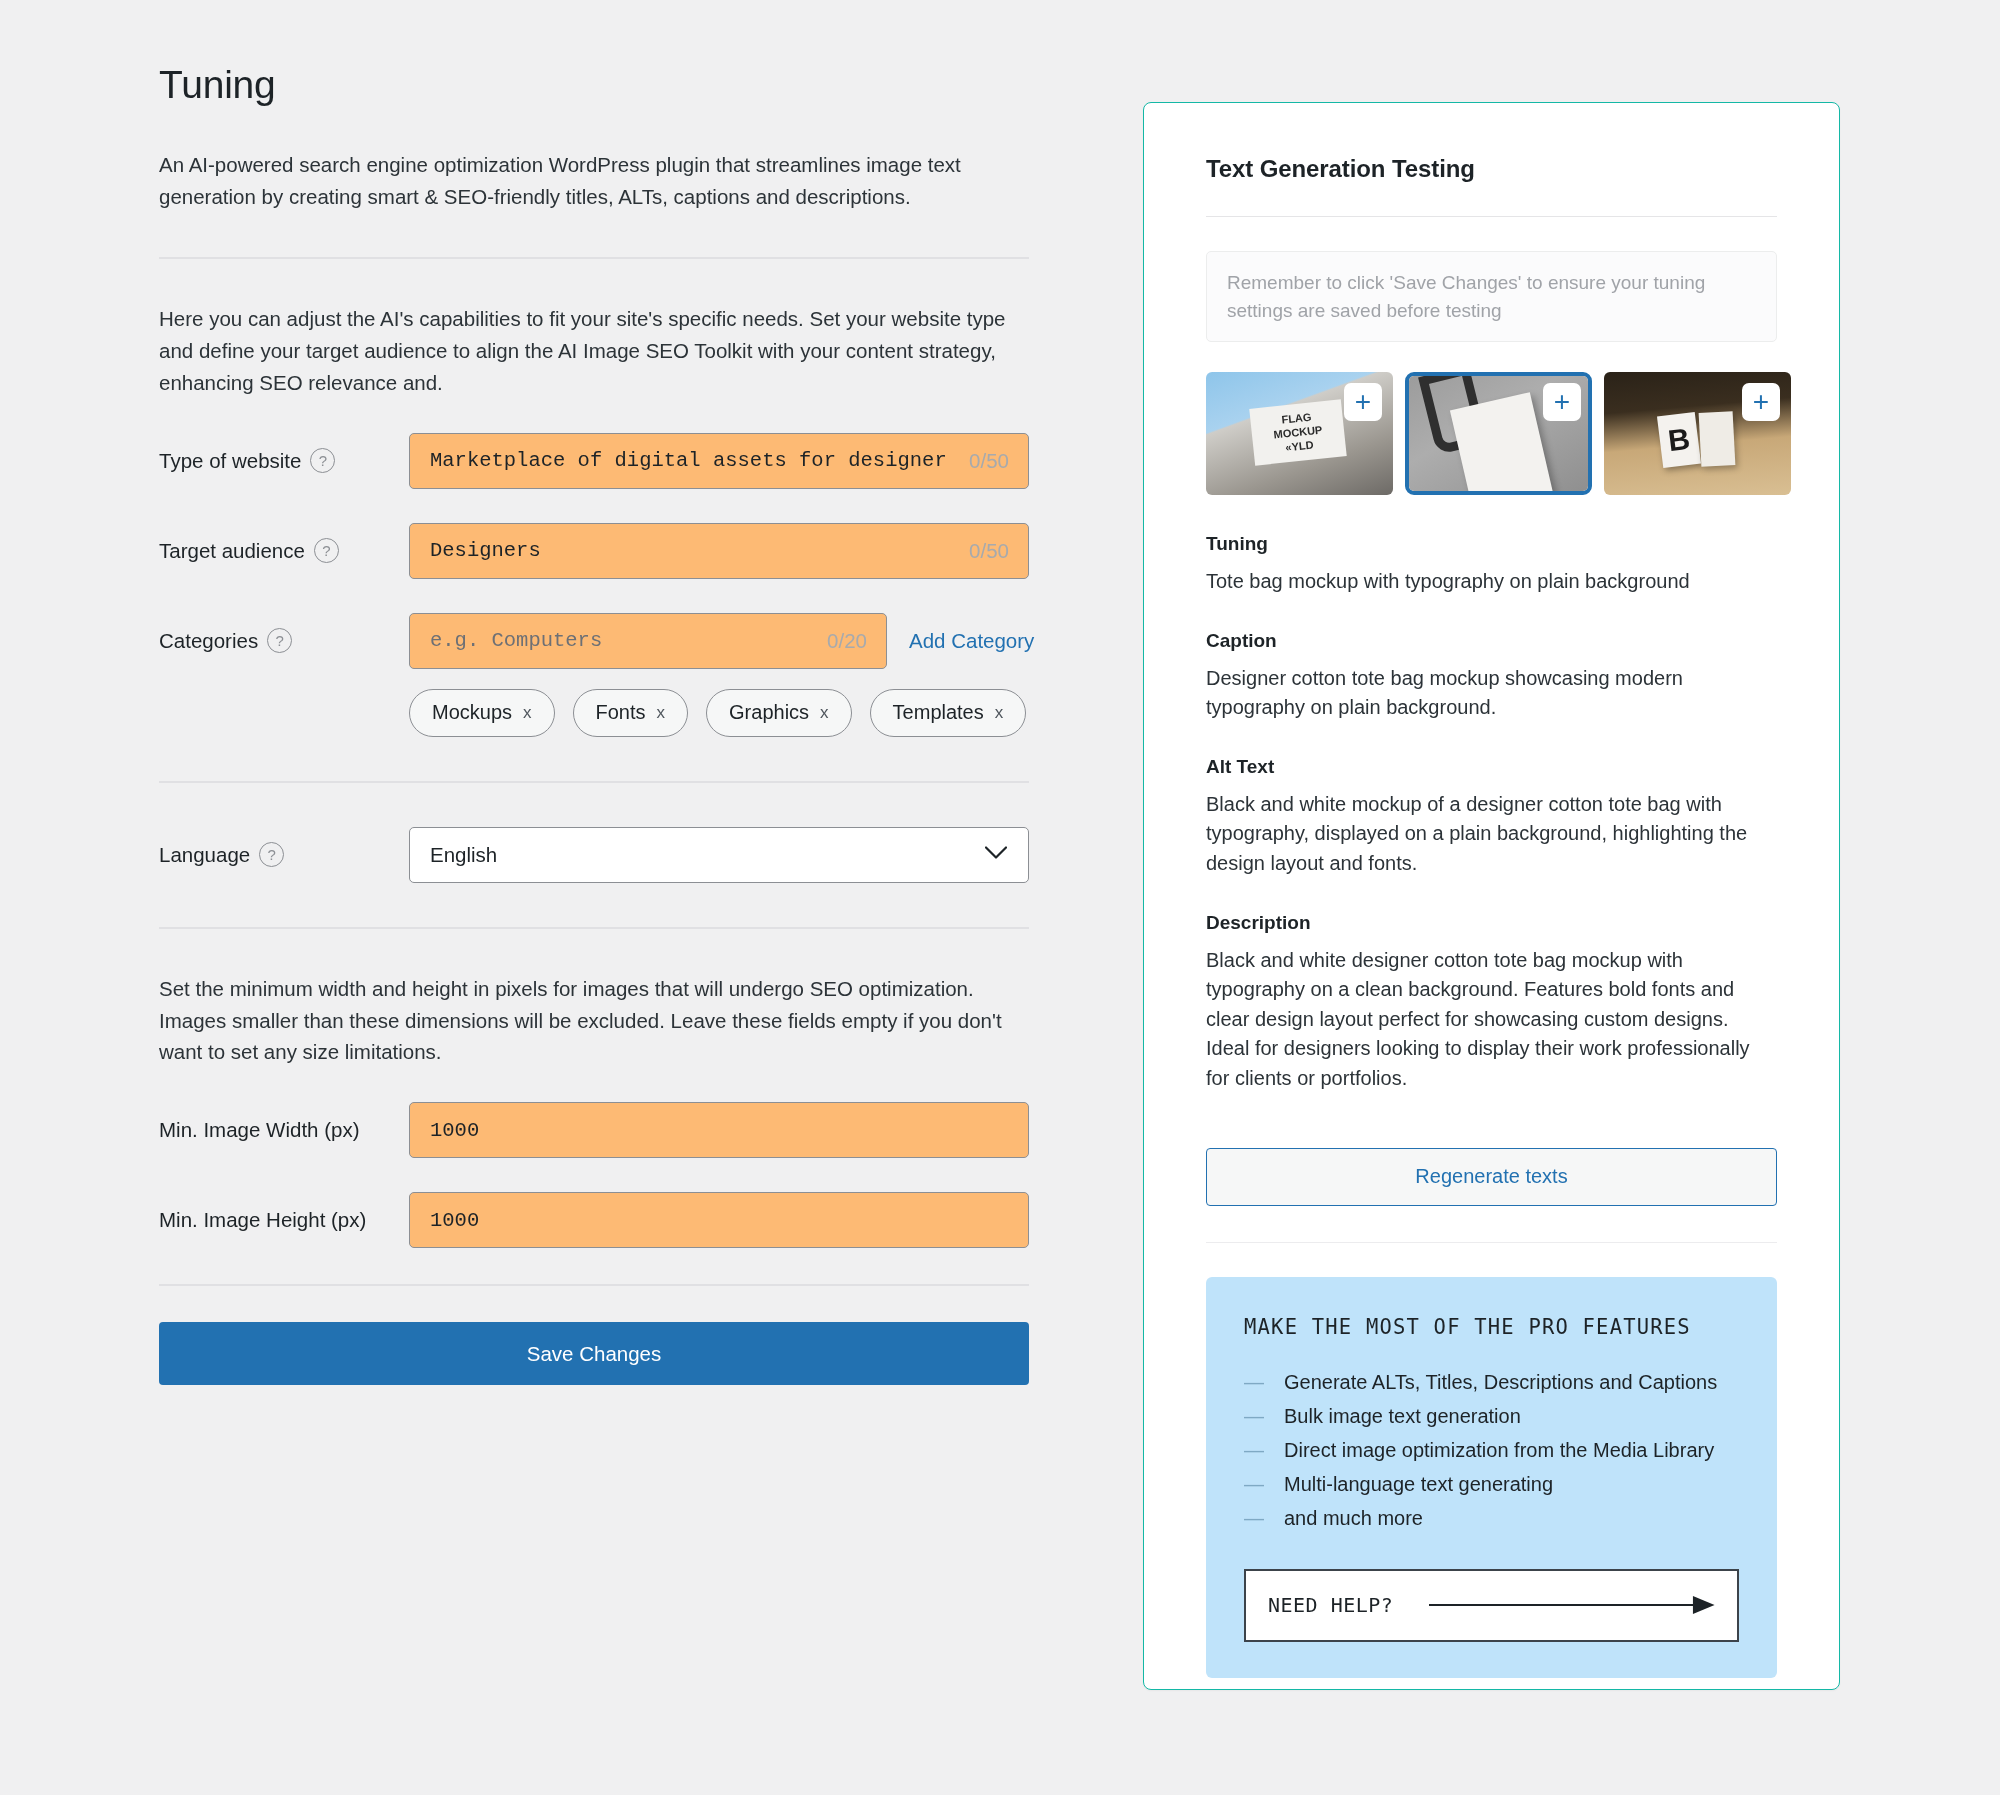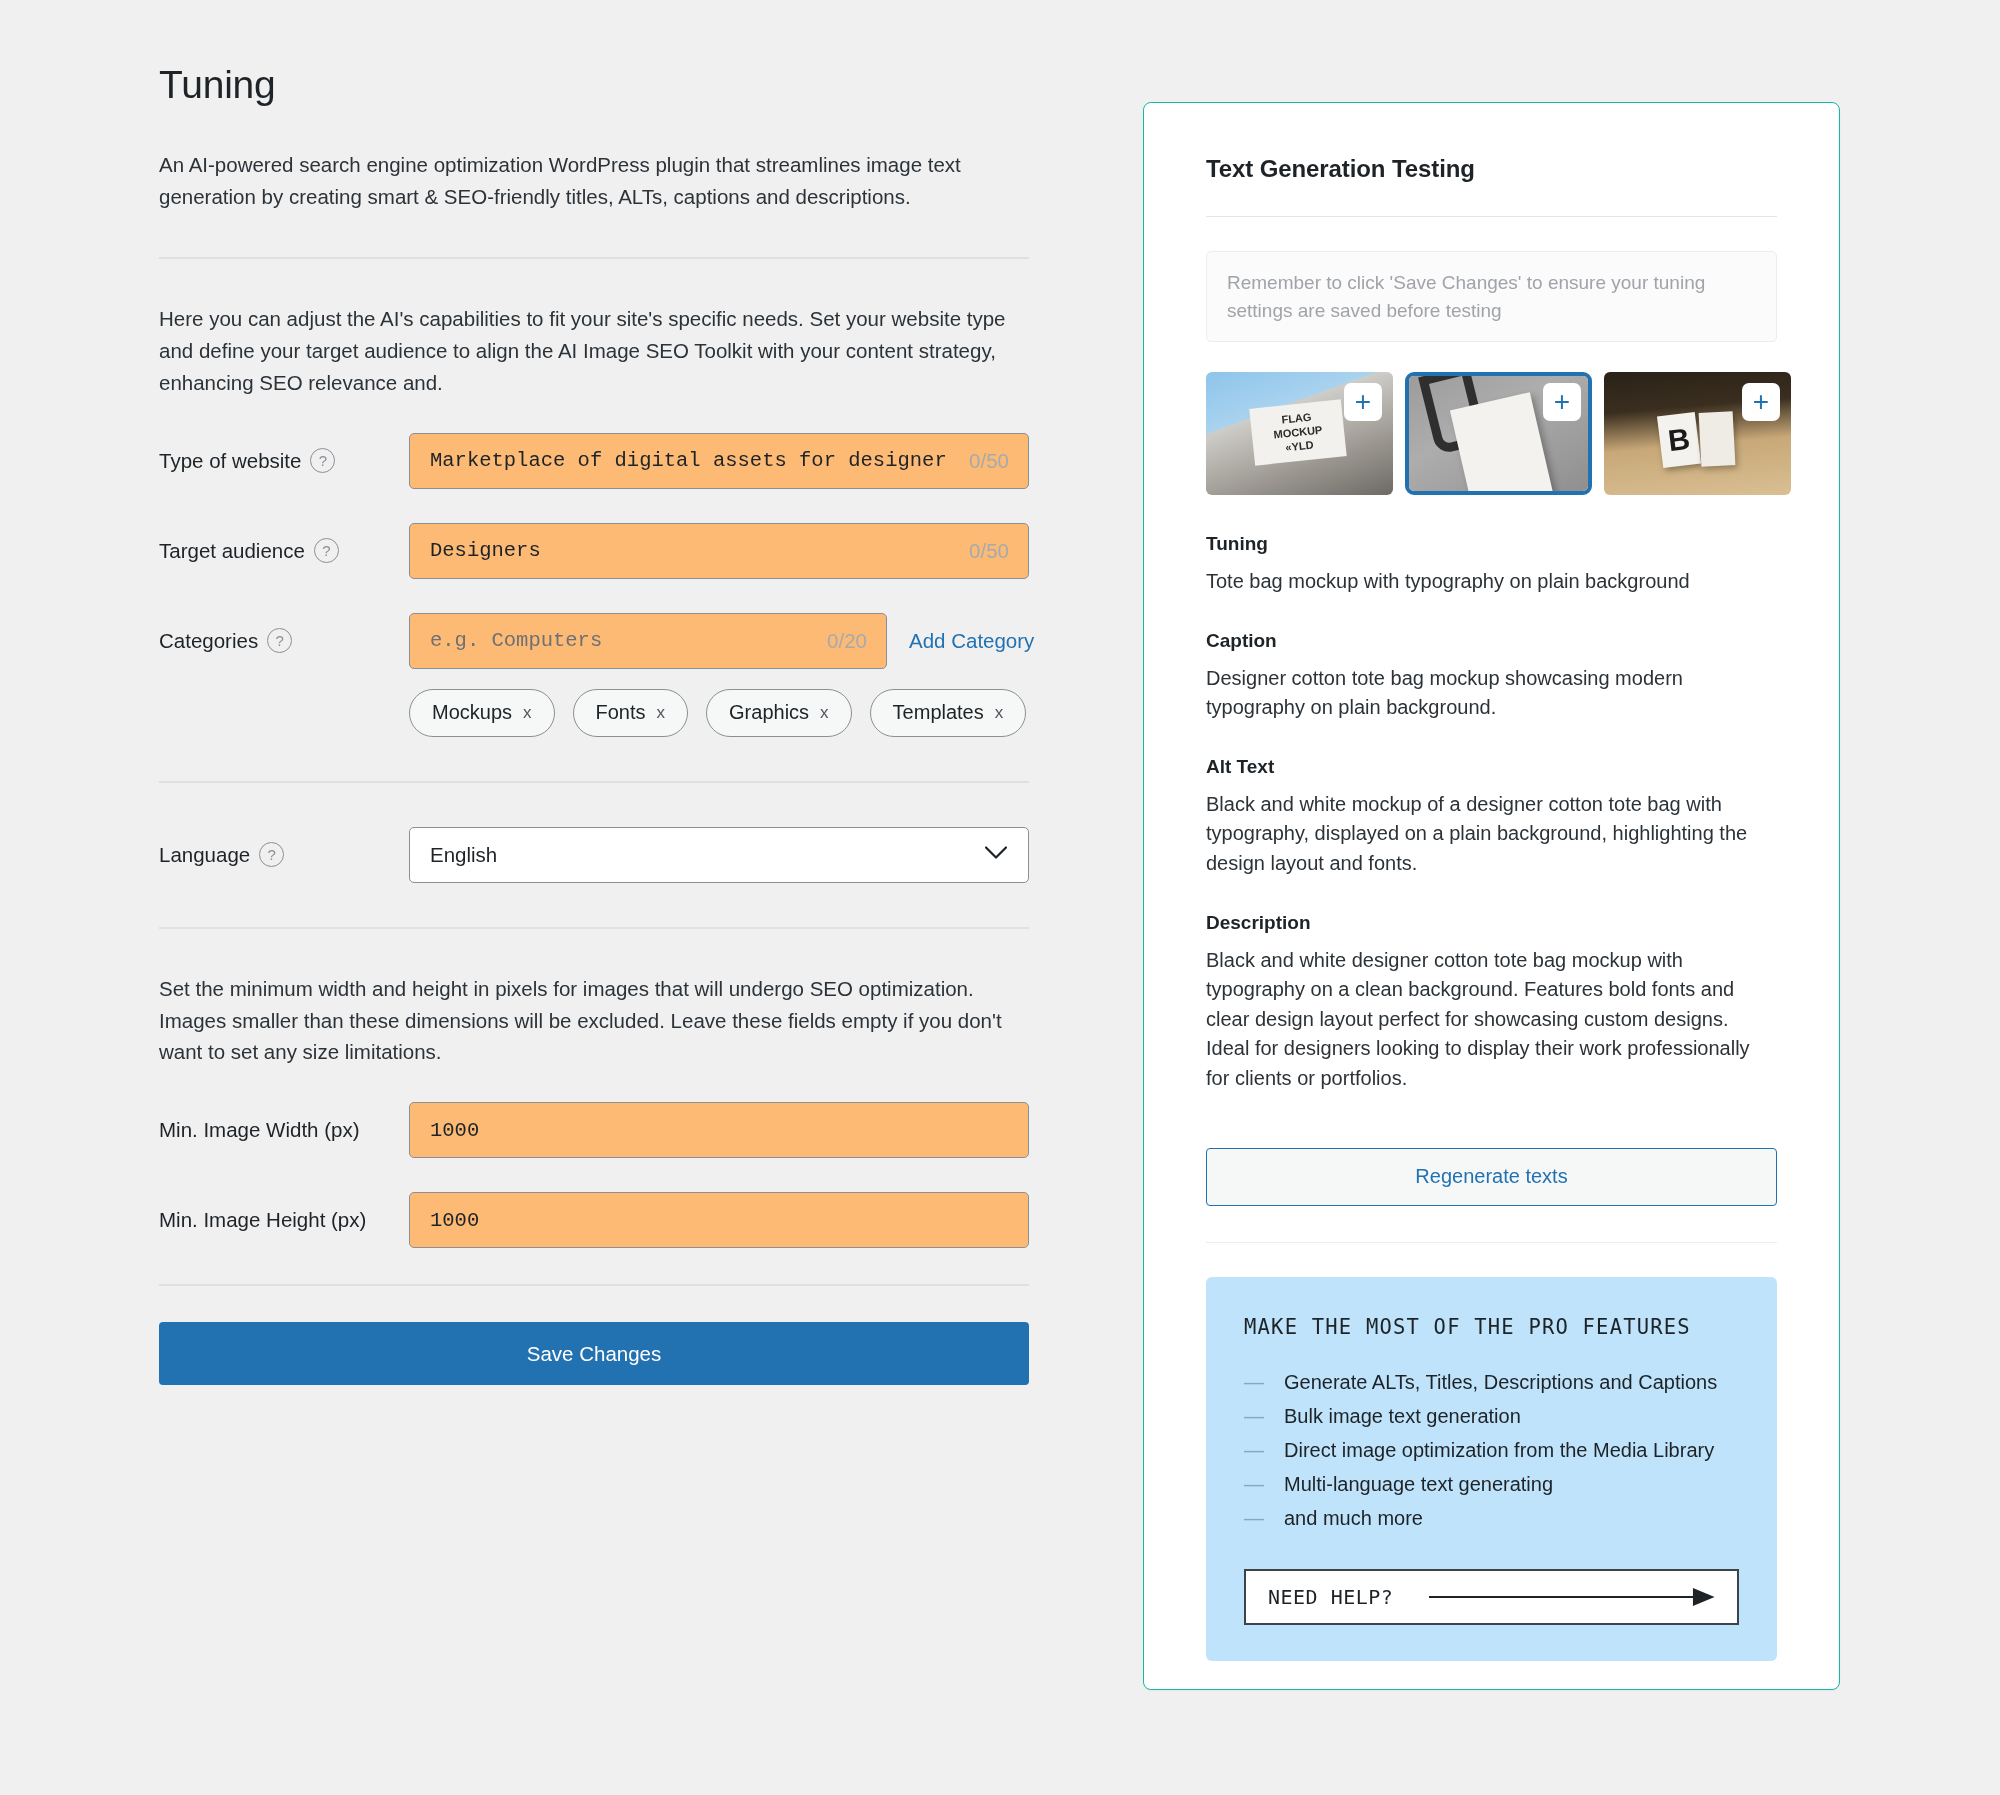--- a/index.html
+++ b/index.html
@@ -301,21 +301,21 @@
     gap: 20px;
     font-size: 20px;
     color: #1d2327;
     line-height: 1.0;
     padding: 7px 0;
   }
   .pro-dash { color: #7fa9c4; flex: 0 0 auto; }
 
   .help-btn {
     margin-top: 34px;
-    height: 56px;
+    height: 73px;
     background: #fff;
     border: 2.5px solid #3c434a;
     display: flex;
     align-items: center;
     padding: 16px 22px;
     gap: 36px;
     cursor: pointer;
   }
   .help-btn-label {
     font-family: "DejaVu Sans Mono", monospace;

